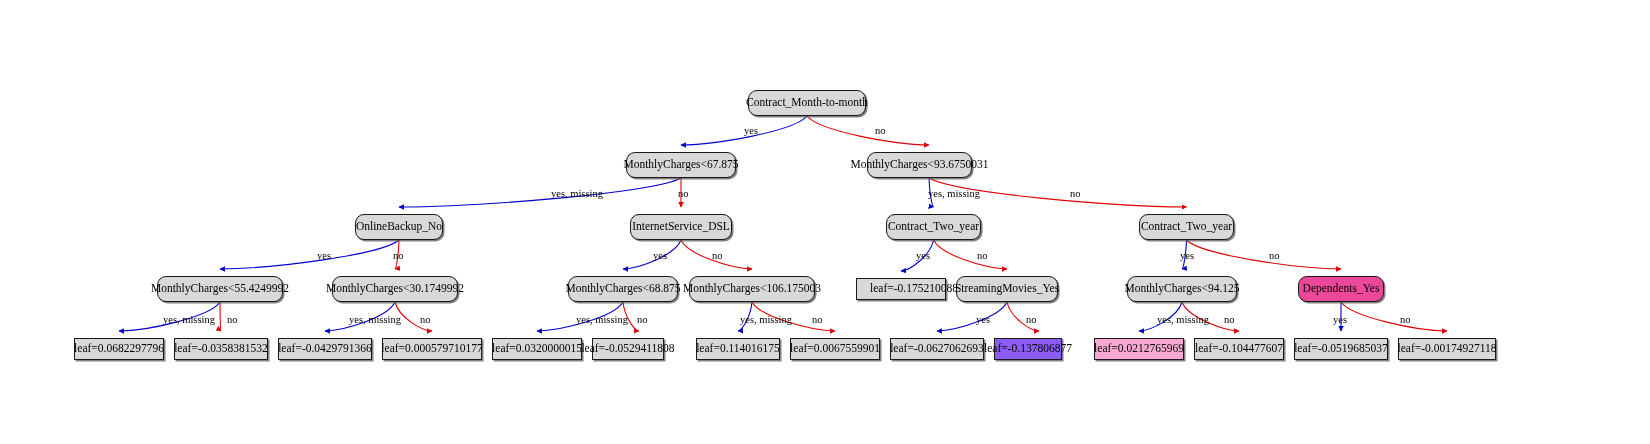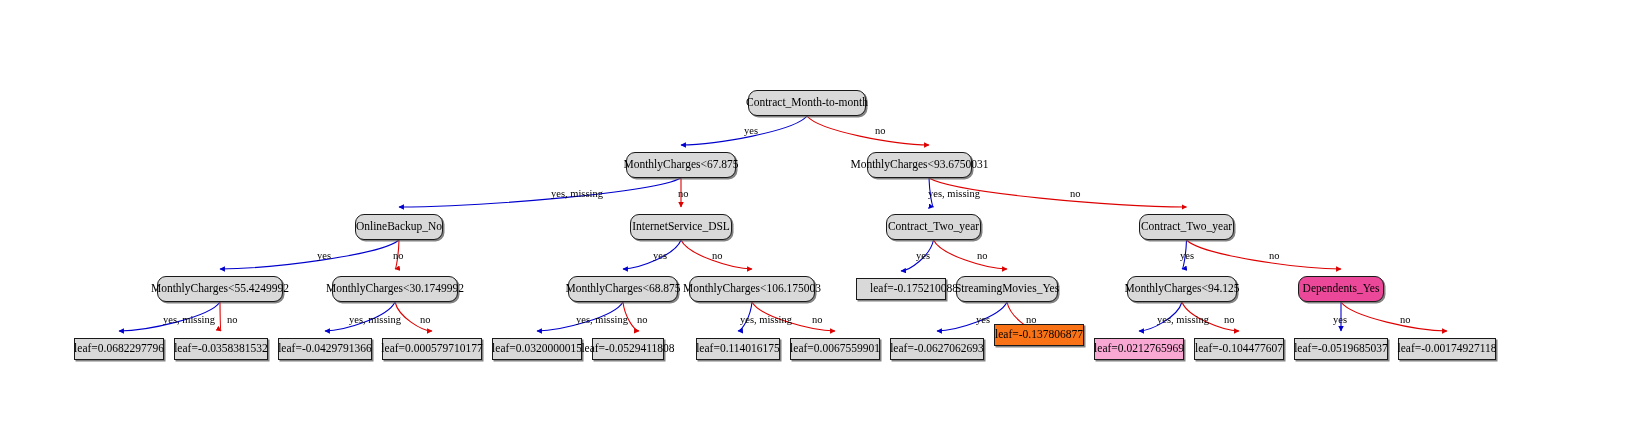--- a/index.html
+++ b/index.html
@@ -102,21 +102,21 @@
       <div class="node internal" style="left: 1298px; top: 260px; width: 86px; background: #ec4899; border-color: rgb(26, 26, 26); color: rgb(0, 0, 0);">Dependents_Yes</div>
       <div class="node leaf" style="left: 74px; top: 322px; width: 90px; background: rgb(217, 217, 217); border-color: rgb(26, 26, 26); color: rgb(0, 0, 0);">leaf=0.0682297796</div>
       <div class="node leaf" style="left: 174px; top: 322px; width: 94px; background: rgb(217, 217, 217); border-color: rgb(26, 26, 26); color: rgb(0, 0, 0);">leaf=-0.0358381532</div>
       <div class="node leaf" style="left: 278px; top: 322px; width: 94px; background: rgb(217, 217, 217); border-color: rgb(26, 26, 26); color: rgb(0, 0, 0);">leaf=-0.0429791366</div>
       <div class="node leaf" style="left: 382px; top: 322px; width: 100px; background: rgb(217, 217, 217); border-color: rgb(26, 26, 26); color: rgb(0, 0, 0);">leaf=0.000579710177</div>
       <div class="node leaf" style="left: 492px; top: 322px; width: 90px; background: rgb(217, 217, 217); border-color: rgb(26, 26, 26); color: rgb(0, 0, 0);">leaf=0.0320000015</div>
       <div class="node leaf" style="left: 592px; top: 322px; width: 72px; background: rgb(217, 217, 217); border-color: rgb(26, 26, 26); color: rgb(0, 0, 0);">leaf=-0.0529411808</div>
       <div class="node leaf" style="left: 696px; top: 322px; width: 84px; background: rgb(217, 217, 217); border-color: rgb(26, 26, 26); color: rgb(0, 0, 0);">leaf=0.114016175</div>
       <div class="node leaf" style="left: 790px; top: 322px; width: 90px; background: rgb(217, 217, 217); border-color: rgb(26, 26, 26); color: rgb(0, 0, 0);">leaf=0.0067559901</div>
       <div class="node leaf" style="left: 890px; top: 322px; width: 94px; background: rgb(217, 217, 217); border-color: rgb(26, 26, 26); color: rgb(0, 0, 0);">leaf=-0.0627062693</div>
-      <div class="node leaf" style="left: 994px; top: 308px; width: 90px; background: #f97316; border-color: rgb(26, 26, 26); color: rgb(0, 0, 0);">leaf=-0.137806877</div>
+      <div class="node leaf" style="left: 994px; top: 322px; width: 68px; background: #8b5cf6; border-color: rgb(26, 26, 26); color: rgb(0, 0, 0);">leaf=-0.137806877</div>
       <div class="node leaf" style="left: 1094px; top: 322px; width: 90px; background: #f9a8d4; border-color: rgb(26, 26, 26); color: rgb(0, 0, 0);">leaf=0.0212765969</div>
       <div class="node leaf" style="left: 1194px; top: 322px; width: 90px; background: rgb(217, 217, 217); border-color: rgb(26, 26, 26); color: rgb(0, 0, 0);">leaf=-0.104477607</div>
       <div class="node leaf" style="left: 1294px; top: 322px; width: 94px; background: rgb(217, 217, 217); border-color: rgb(26, 26, 26); color: rgb(0, 0, 0);">leaf=-0.0519685037</div>
       <div class="node leaf" style="left: 1398px; top: 322px; width: 98px; background: rgb(217, 217, 217); border-color: rgb(26, 26, 26); color: rgb(0, 0, 0);">leaf=-0.00174927118</div>
     </div>
   <div id="labels-layer">
       <div class="edge-label" style="left: 744px; top: 110px; color: rgb(0, 0, 0);">yes</div>
       <div class="edge-label" style="left: 875px; top: 110px; color: rgb(0, 0, 0);">no</div>
       <div class="edge-label" style="left: 551px; top: 173px; color: rgb(0, 0, 0);">yes, missing</div>
       <div class="edge-label" style="left: 678px; top: 173px; color: rgb(0, 0, 0);">no</div>

